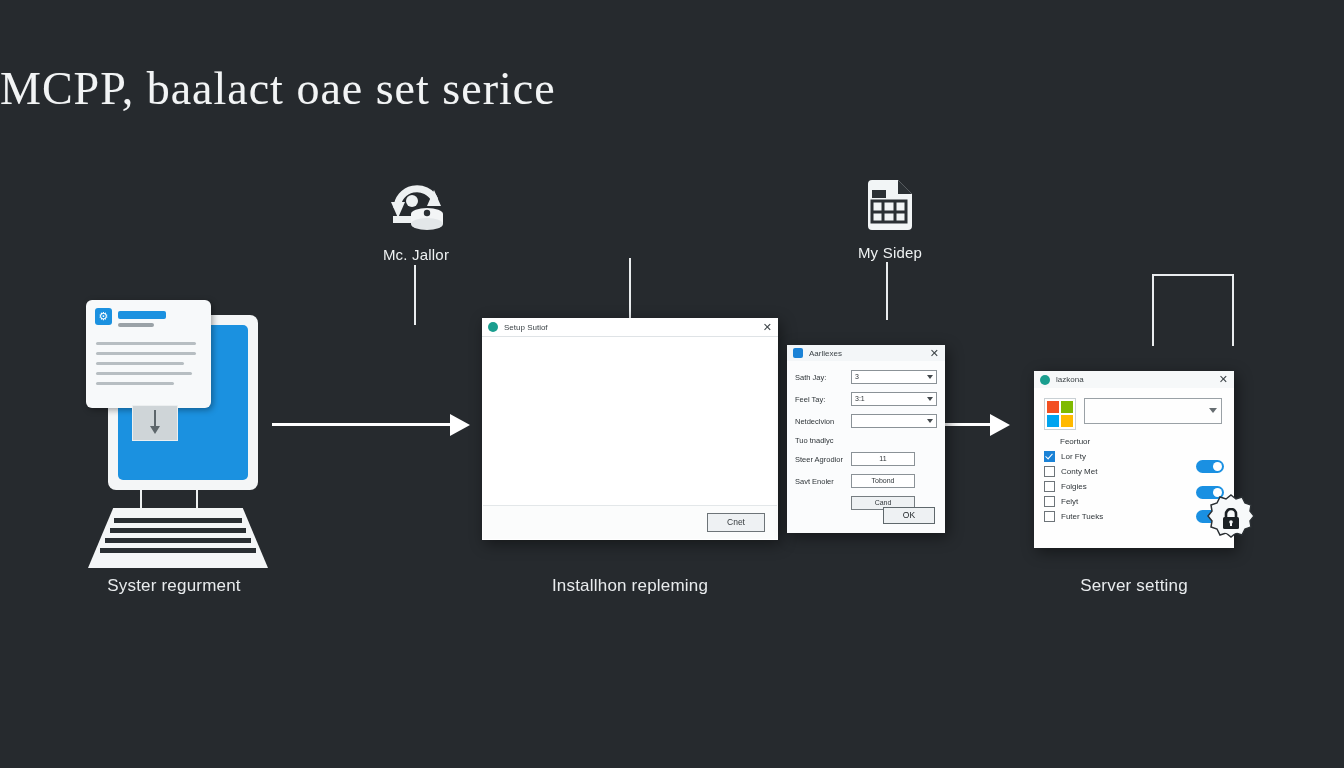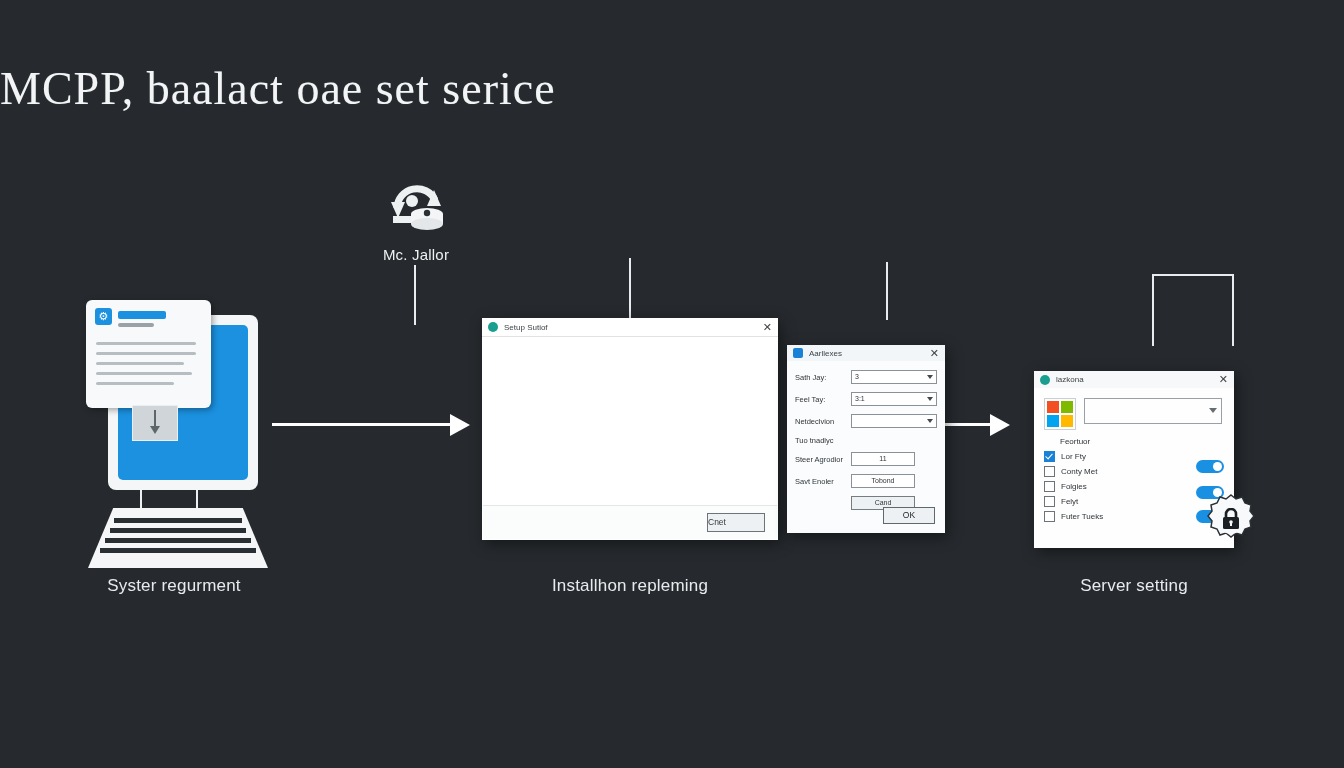--- a/index.html
+++ b/index.html
@@ -78,21 +78,21 @@
              background:linear-gradient(150deg,#8ec63f 0%,#5aa832 55%,#3f8c26 100%);
              border:2px solid #fff;overflow:hidden;}
   .inst-icon .blob{position:absolute;left:6px;top:6px;width:18px;height:18px;background:#f2c230;border-radius:50%;}
   .inst-icon .blob2{position:absolute;right:3px;bottom:2px;width:14px;height:14px;background:#f5f7f8;border-radius:50%;}
   .inst-icon .blob3{position:absolute;left:12px;top:12px;width:10px;height:14px;background:#20252a;border-radius:40%;}
   .inst-h1{position:absolute;left:74px;top:36px;color:#ffffff;font-size:17px;filter:blur(.3px);}
   .inst-h2{position:absolute;left:74px;top:57px;color:#e8f3fb;font-size:17px;filter:blur(.3px);}
   .inst-p{position:absolute;left:26px;top:98px;right:24px;color:#e6f2fb;font-size:10px;line-height:15px;filter:blur(.7px);}
   .inst-foot{position:absolute;left:1px;right:1px;bottom:1px;height:33px;background:#fbfcfc;border-top:1px solid #e3e7e9;}
   .inst-btn{position:absolute;right:12px;top:7px;width:56px;height:17px;background:#eef1f3;border:1px solid #6d7478;
-            font-size:8.5px;color:#343a3d;text-align:left;line-height:17px;filter:blur(.35px);}
+            font-size:8.5px;color:#343a3d;text-align:center;line-height:17px;filter:blur(.35px);}
 
   
   #properties-window{left:787px;top:345px;width:158px;height:188px;}
   #properties-window .win-title{height:16px;background:#f3f6f8;}
   #properties-window .win-title .tico{background:#1a82d6;border-radius:2px;}
   .prop-body{position:absolute;left:0;right:0;top:16px;bottom:0;background:#fbfcfd;padding:9px 8px 13px 8px;box-sizing:border-box;}
   .prow{display:flex;align-items:center;margin-bottom:8px;}
   .prow .plbl{font-size:7.5px;color:#2f3539;width:56px;filter:blur(.55px);}
   .psel{flex:1 1 auto;height:12px;background:#fff;border:1px solid #8b9297;position:relative;font-size:7px;
         color:#2f3539;padding-left:3px;line-height:12px;filter:blur(.4px);}
@@ -156,20 +156,32 @@
       <circle cx="29" cy="23" r="6" fill="#eef1f2"></circle>
       <rect x="10" y="38" width="22" height="7" fill="#eef1f2"></rect>
       <ellipse cx="44" cy="36" rx="16" ry="6" fill="#f3f5f6"></ellipse>
       <rect x="28" y="36" width="32" height="10" fill="#f3f5f6"></rect>
       <ellipse cx="44" cy="46" rx="16" ry="6" fill="#e3e7e9"></ellipse>
       <circle cx="44" cy="35" r="3.2" fill="#2b3034"></circle>
     </svg>
     <div class="lbl">Mc. Jallor</div>
   </div>
 
+  <div class="topicon" id="topicon-doc">
+    <svg width="60" height="58" viewBox="0 0 60 58">
+      <path d="M8 4 h30 l14 14 v32 a4 4 0 0 1 -4 4 h-36 a4 4 0 0 1 -4 -4 v-42 a4 4 0 0 1 4 -4 z" fill="#f2f5f6"></path>
+      <path d="M38 4 l14 14 h-14 z" fill="#2b3034"></path>
+      <rect x="12" y="14" width="14" height="8" fill="#2b3034"></rect>
+      <rect x="12" y="25" width="34" height="21" fill="none" stroke="#2b3034" stroke-width="3"></rect>
+      <line x1="23" y1="25" x2="23" y2="46" stroke="#2b3034" stroke-width="3"></line>
+      <line x1="35" y1="25" x2="35" y2="46" stroke="#2b3034" stroke-width="3"></line>
+      <line x1="12" y1="36" x2="46" y2="36" stroke="#2b3034" stroke-width="3"></line>
+    </svg>
+    <div class="lbl">My Sidep</div>
+  </div>
 
   <div class="vline" style="left:414px;top:265px;height:60px;"></div>
   <div class="vline" style="left:629px;top:258px;height:60px;"></div>
   <div class="vline" style="left:886px;top:262px;height:58px;"></div>
   <div class="hline" style="left:1152px;top:274px;width:82px;"></div>
   <div class="vline" style="left:1152px;top:274px;height:72px;"></div>
   <div class="vline" style="left:1232px;top:274px;height:72px;"></div>
 
   <div class="arrow" style="left:272px;top:419px;width:200px;">
     <div class="shaft" style="width:180px;"></div>

